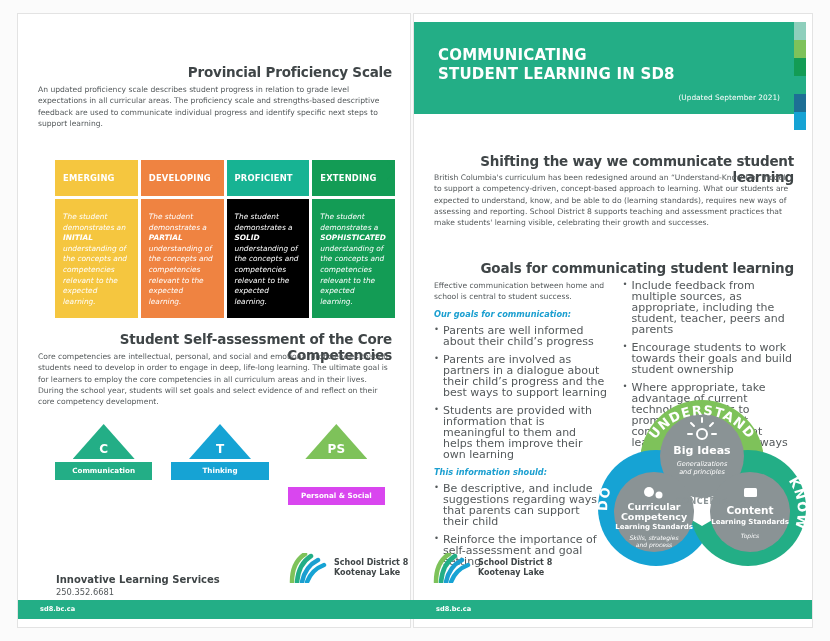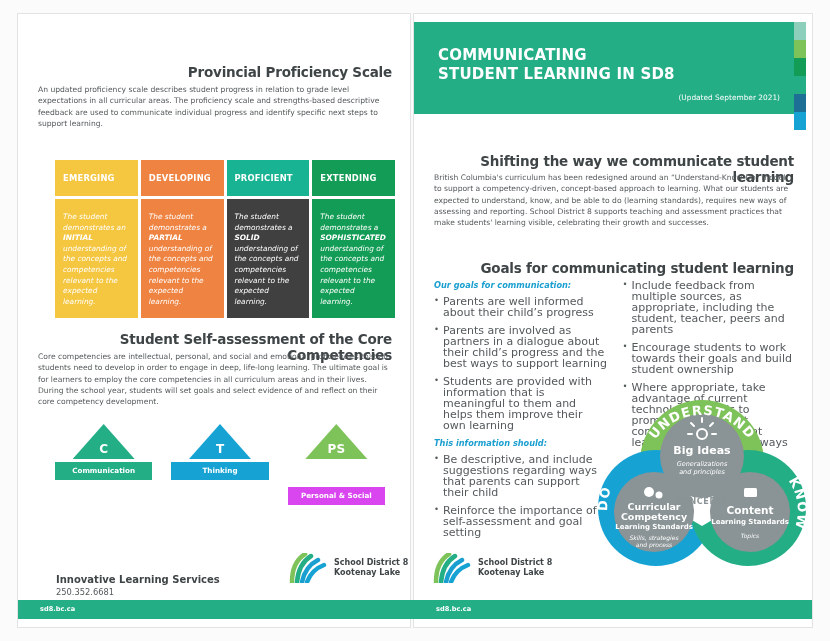--- a/index.html
+++ b/index.html
@@ -112,21 +112,21 @@
           <span class="lbl">EXTENDING</span>
         </div>
       </div>
       <div class="cols">
         <div class="col" style="background: rgb(245, 198, 63);">
           <p><span>The student demonstrates an </span><b>INITIAL</b><span> understanding of the concepts and competencies relevant to the expected learning.</span></p>
         </div>
         <div class="col" style="background: rgb(239, 131, 65);">
           <p><span>The student demonstrates a </span><b>PARTIAL</b><span> understanding of the concepts and competencies relevant to the expected learning.</span></p>
         </div>
-        <div class="col" style="background: #404040;">
+        <div class="col" style="background: #000000;">
           <p><span>The student demonstrates a </span><b>SOLID</b><span> understanding of the concepts and competencies relevant to the expected learning.</span></p>
         </div>
         <div class="col" style="background: rgb(19, 156, 85);">
           <p><span>The student demonstrates a </span><b>SOPHISTICATED</b><span> understanding of the concepts and competencies relevant to the expected learning.</span></p>
         </div>
       </div>
     </div>
 
     <h2 class="sect pad" id="cc-title">Student Self-assessment of the Core Competencies</h2>
     <p class="body pad" id="cc-para">Core competencies are intellectual, personal, and social and emotional proficiencies that all students need to develop in order to engage in deep, life-long learning. The ultimate goal is for learners to employ the core competencies in all curriculum areas and in their lives. During the school year, students will set goals and select evidence of and reflect on their core competency development.</p>
@@ -182,20 +182,21 @@
       <div style="background: rgb(22, 163, 212);"></div>
     </div>
 
     <h2 class="sect pad" id="shift-t">Shifting the way we communicate student learning</h2>
     <p class="body pad" id="shift-p">British Columbia's curriculum has been redesigned around an “Understand-Know-Do” model to support a competency-driven, concept-based approach to learning. What our students are expected to understand, know, and be able to do (learning standards), requires new ways of assessing and reporting. School District 8 supports teaching and assessment practices that make students' learning visible, celebrating their growth and successes.</p>
 
     <h2 class="sect pad" id="goals-t">Goals for communicating student learning</h2>
 
     <div id="gcols">
       <div class="gcol">
+        <p class="gp">Effective communication between home and school is central to student success.</p>
         <div class="ghead">Our goals for communication:</div>
         <ul class="gl">
           <li>Parents are well informed about their child’s progress</li>
           <li>Parents are involved as partners in a dialogue about their child’s progress and the best ways to support learning</li>
           <li>Students are provided with information that is meaningful to them and helps them improve their own learning</li>
         </ul>
         <div class="ghead">This information should:</div>
         <ul class="gl">
           <li>Be descriptive, and include suggestions regarding ways that parents can support their child</li>
           <li>Reinforce the importance of self-assessment and goal setting</li>

